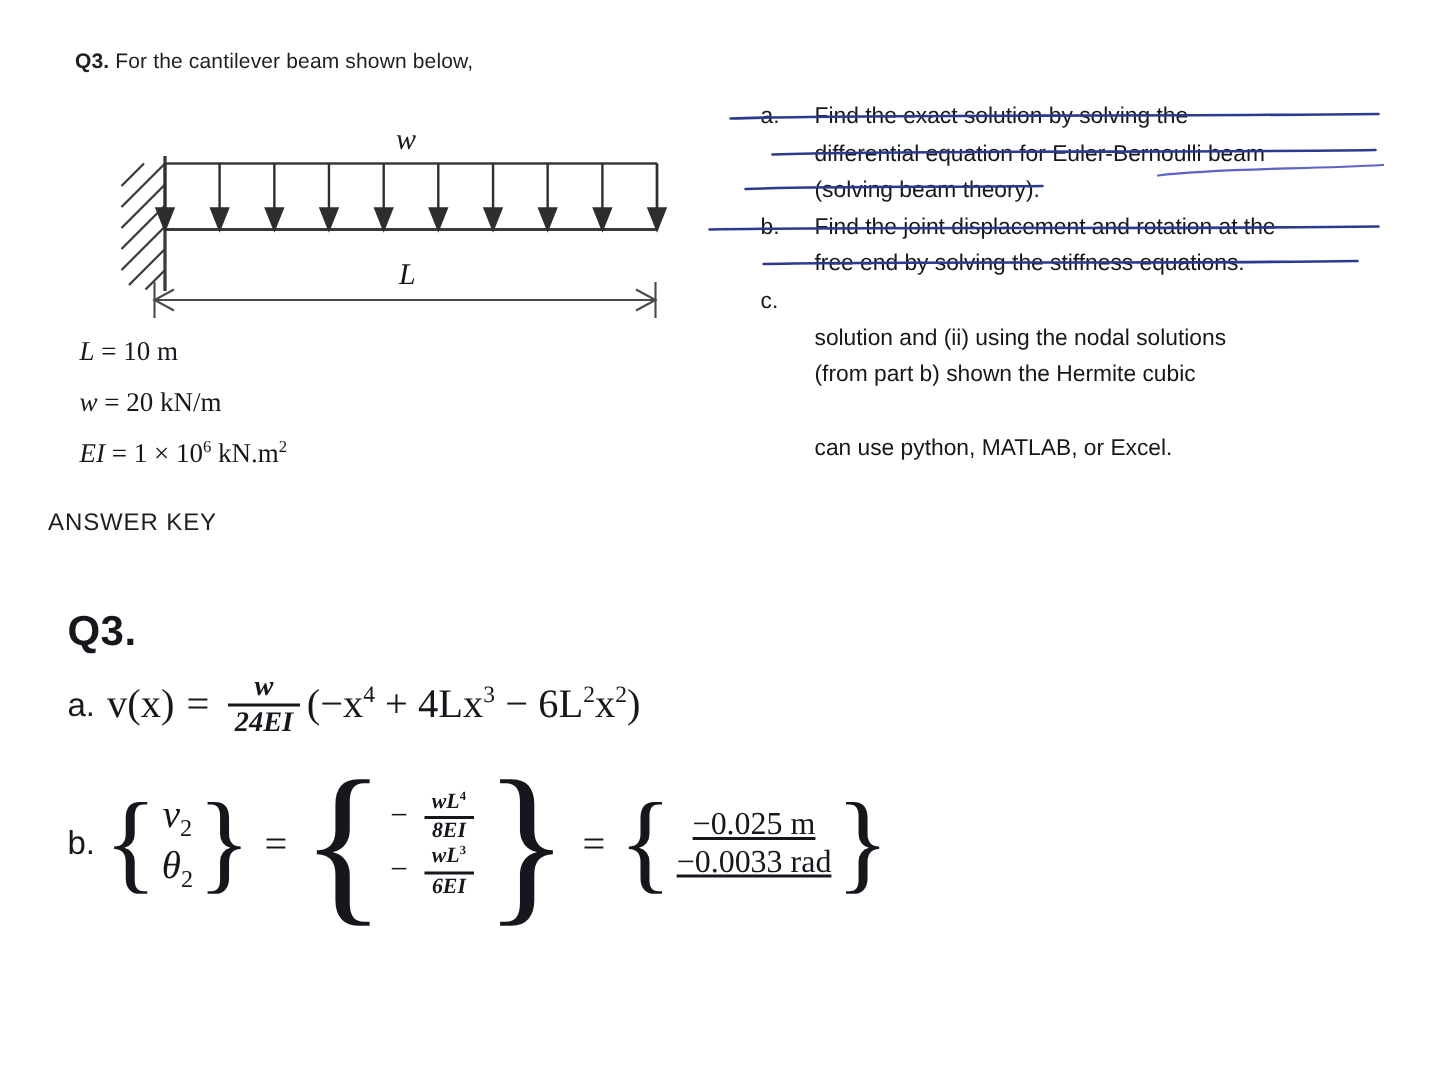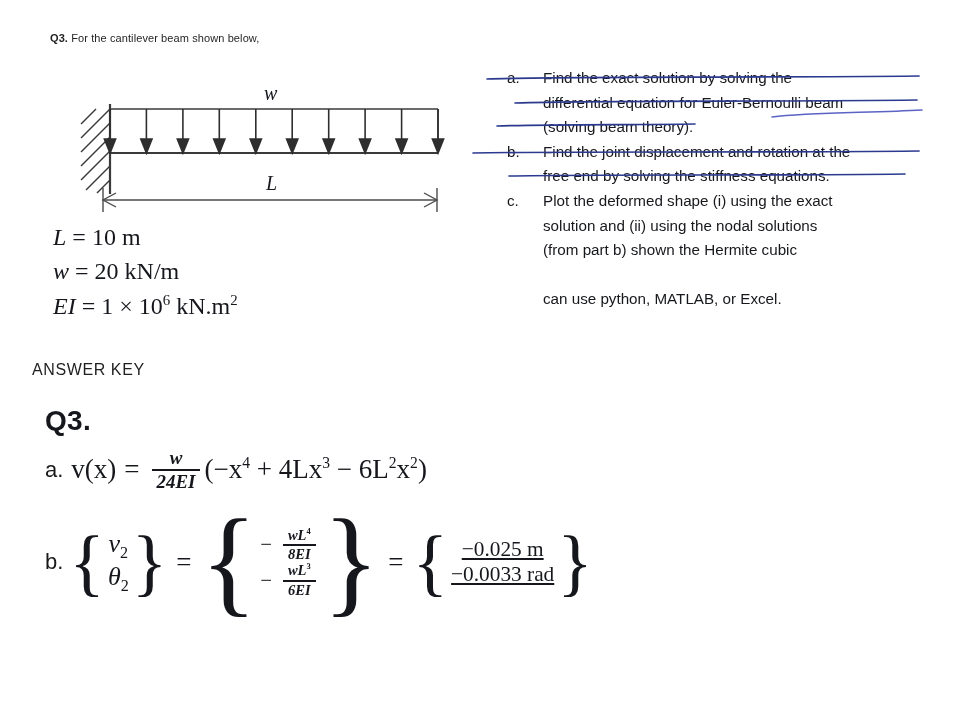--- a/index.html
+++ b/index.html
@@ -19,21 +19,21 @@
     position: absolute;
     inset: 0;
     background: #ffffff;
   }
 
   
   .q-header {
     position: absolute;
     left: 50px;
     top: 32px;
-    font-size: 11px;
+    font-size: 14px;
     color: #1f1f1f;
     letter-spacing: 0.1px;
     white-space: nowrap;
   }
   .q-header .q-num { font-weight: bold; }
 
   
   .figure {
     position: absolute;
     left: 70px;
@@ -51,21 +51,21 @@
   }
   .label-w { left: 194px; top: 2px; }
   .label-L { left: 196px; top: 92px; }
 
   
   .params {
     position: absolute;
     left: 53px;
     top: 225px;
     font-family: "Liberation Serif", serif;
-    font-size: 24px;
+    font-size: 18px;
     color: #16181d;
     line-height: 1.0;
   }
   .params .row { height: 34px; white-space: nowrap; }
   .params i { font-style: italic; }
   .params sup { font-size: 0.62em; vertical-align: super; }
 
   
   .parts {
     position: absolute;
@@ -104,21 +104,21 @@
     top: 0;
     bottom: 0;
     pointer-events: none;
   }
   .strike-layer svg { position: absolute; left: 0; top: 0; overflow: visible; }
 
   
   .answer-key {
     position: absolute;
     left: 32px;
-    top: 361px;
+    top: 340px;
     font-size: 16px;
     letter-spacing: 0.6px;
     color: #1f1f1f;
   }
 
   
   .ans-q {
     position: absolute;
     left: 45px;
     top: 405px;
@@ -355,21 +355,21 @@
             <path d="M-14,13 C90,11 250,13 432,11"></path>
             <path d="M22,36 C120,34 280,36 418,34"></path>
           </g>
         </svg>
       </div>
     </div>
 
     <div class="part">
       <div class="marker">c.</div>
       <div class="body last-full">
-        <span>Plot   the   deformed   shape   (i)   using   the   exact</span><br>
+        <br>
         <span>solution   and   (ii)   using   the   nodal   solutions</span><br>
         <span>(from   part   b)   shown   the   Hermite   cubic</span><br>
         <br>
         <span>can use python, MATLAB, or Excel.</span>
       </div>
     </div>
   </div>
 
   <svg style="position:absolute; left:770px; top:104px;" width="160" height="16">
     <path d="M2,13 C40,8 100,9 152,6" stroke="#5b63c4" stroke-width="1.5" fill="none" stroke-linecap="round"></path>

